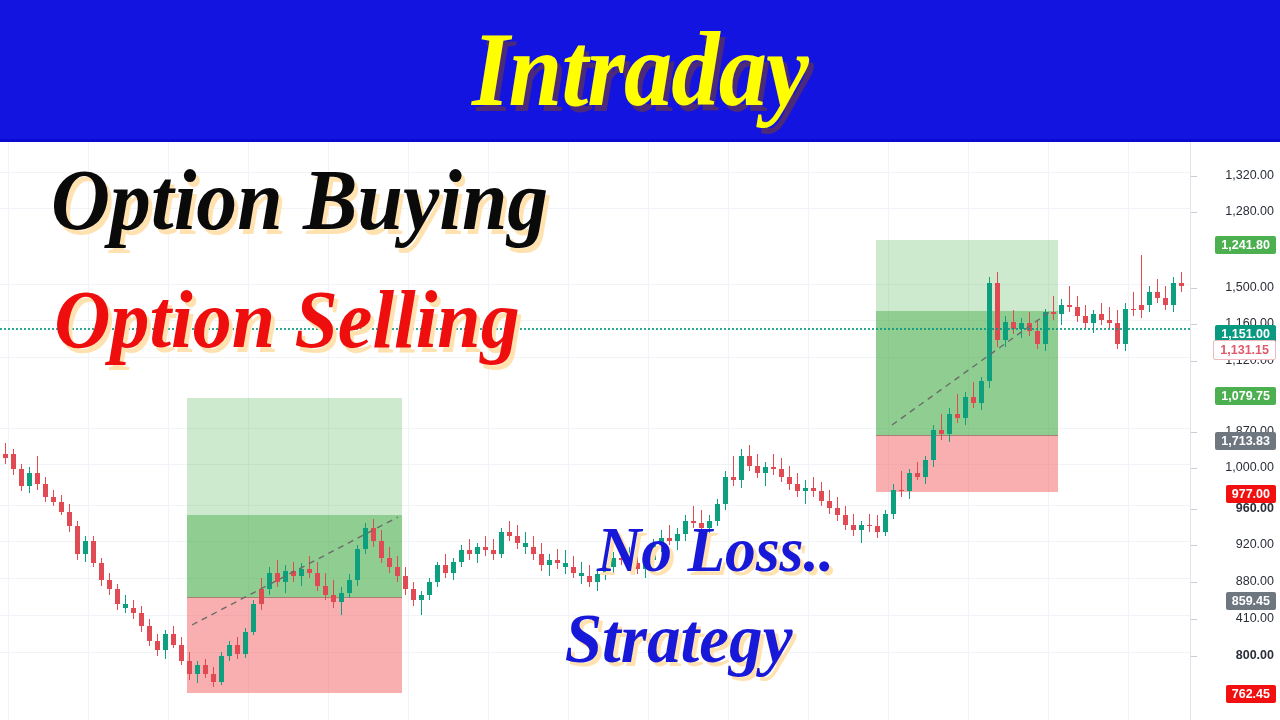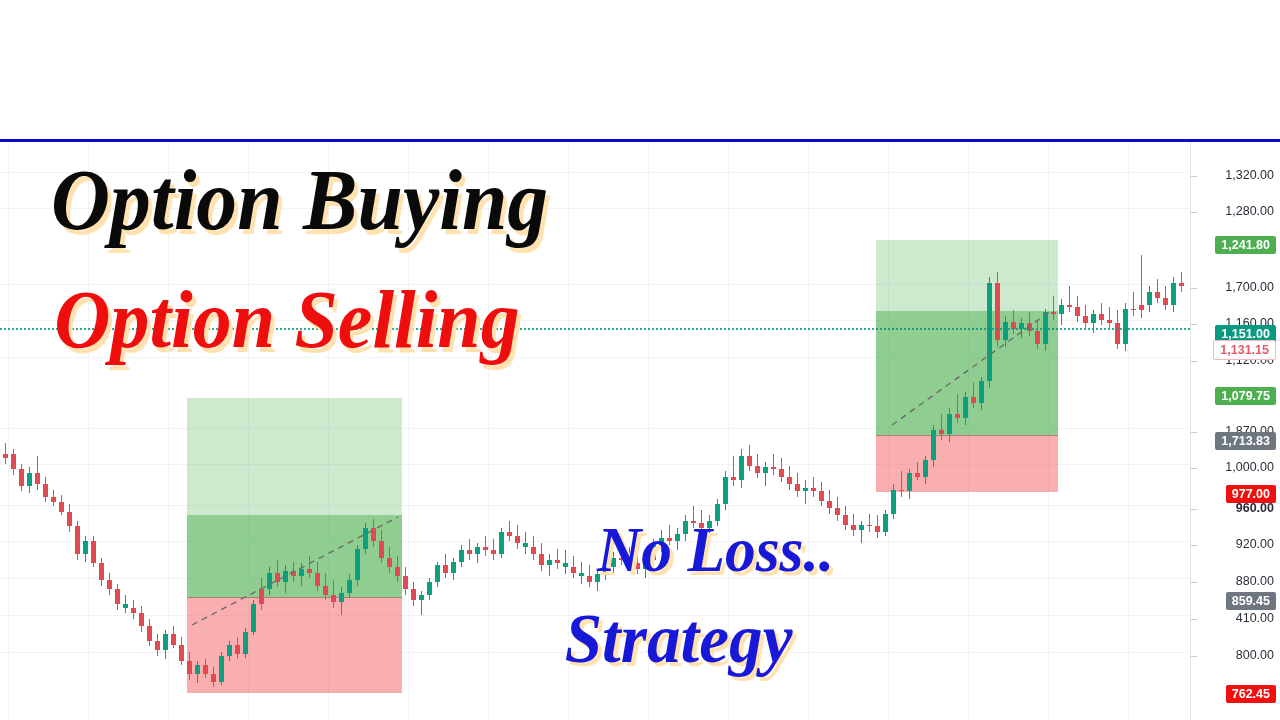--- a/index.html
+++ b/index.html
@@ -104,20 +104,23 @@
   .ol-strategy{
     left:560px;top:600px;font-size:70px;line-height:78px;color:#1818d8;
     text-shadow:4px 4px 0 #ffe2b0;transform:scaleX(.96);
   }
 </style>
 </head>
 <body>
 
 <div id="root">
 
+  <div class="banner">
+    <div class="banner-title">Intraday</div>
+  </div>
   <div class="banner-underline"></div>
 
   <div class="chart-wrap">
 
     <div class="plot" id="plot">
 
     <div class="grid-v" style="left: 8px;"></div>
         <div class="grid-v" style="left: 88px;"></div>
         <div class="grid-v" style="left: 168px;"></div>
         <div class="grid-v" style="left: 248px;"></div>
@@ -752,39 +755,39 @@
       </div>
 
     <div class="scale-sep"></div>
 
     <div class="scale" id="scale">
 
     <div class="tick" style="top: 22px;">1,320.00</div>
         <div class="tick-dash" style="top: 30px;"></div>
         <div class="tick" style="top: 58px;">1,280.00</div>
         <div class="tick-dash" style="top: 66px;"></div>
-        <div class="tick" style="top: 134px;">1,700.00</div>
+        <div class="tick" style="top: 134px;">1,500.00</div>
         <div class="tick-dash" style="top: 142px;"></div>
         <div class="tick" style="top: 170px;">1,160.00</div>
         <div class="tick-dash" style="top: 178px;"></div>
         <div class="tick" style="top: 207px;">1,120.00</div>
         <div class="tick-dash" style="top: 215px;"></div>
         <div class="tick" style="top: 278px;">1,870.00</div>
         <div class="tick-dash" style="top: 286px;"></div>
         <div class="tick" style="top: 314px;">1,000.00</div>
         <div class="tick-dash" style="top: 322px;"></div>
         <div class="tick" style="top: 355px; font-weight: bold;">960.00</div>
         <div class="tick-dash" style="top: 363px;"></div>
         <div class="tick" style="top: 391px;">920.00</div>
         <div class="tick-dash" style="top: 399px;"></div>
         <div class="tick" style="top: 428px;">880.00</div>
         <div class="tick-dash" style="top: 436px;"></div>
         <div class="tick" style="top: 465px;">410.00</div>
         <div class="tick-dash" style="top: 473px;"></div>
-        <div class="tick" style="top: 502px;">800.00</div>
+        <div class="tick" style="top: 502px; font-weight: bold;">800.00</div>
         <div class="tick-dash" style="top: 510px;"></div>
         <div class="badge green" style="top: 90px;">1,241.80</div>
         <div class="badge teal" style="top: 179px;">1,151.00</div>
         <div class="badge outline" style="top: 194px;">1,131.15</div>
         <div class="badge green" style="top: 241px;">1,079.75</div>
         <div class="badge gray" style="top: 286px;">1,713.83</div>
         <div class="badge red" style="top: 339px;">977.00</div>
         <div class="badge gray" style="top: 446px;">859.45</div>
         <div class="badge red" style="top: 539px;">762.45</div>
       </div>

